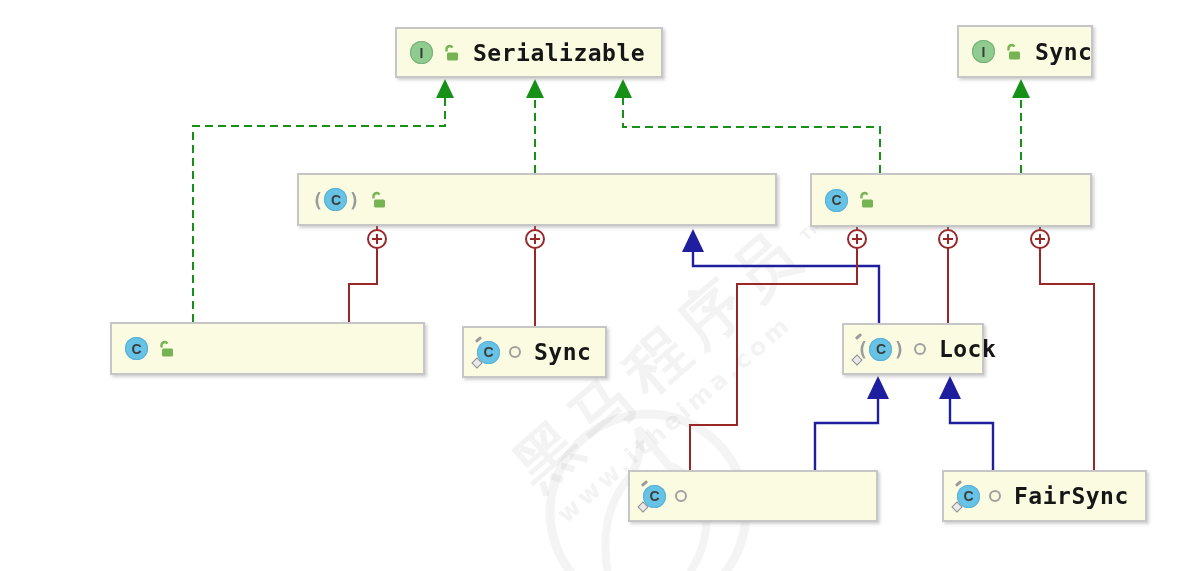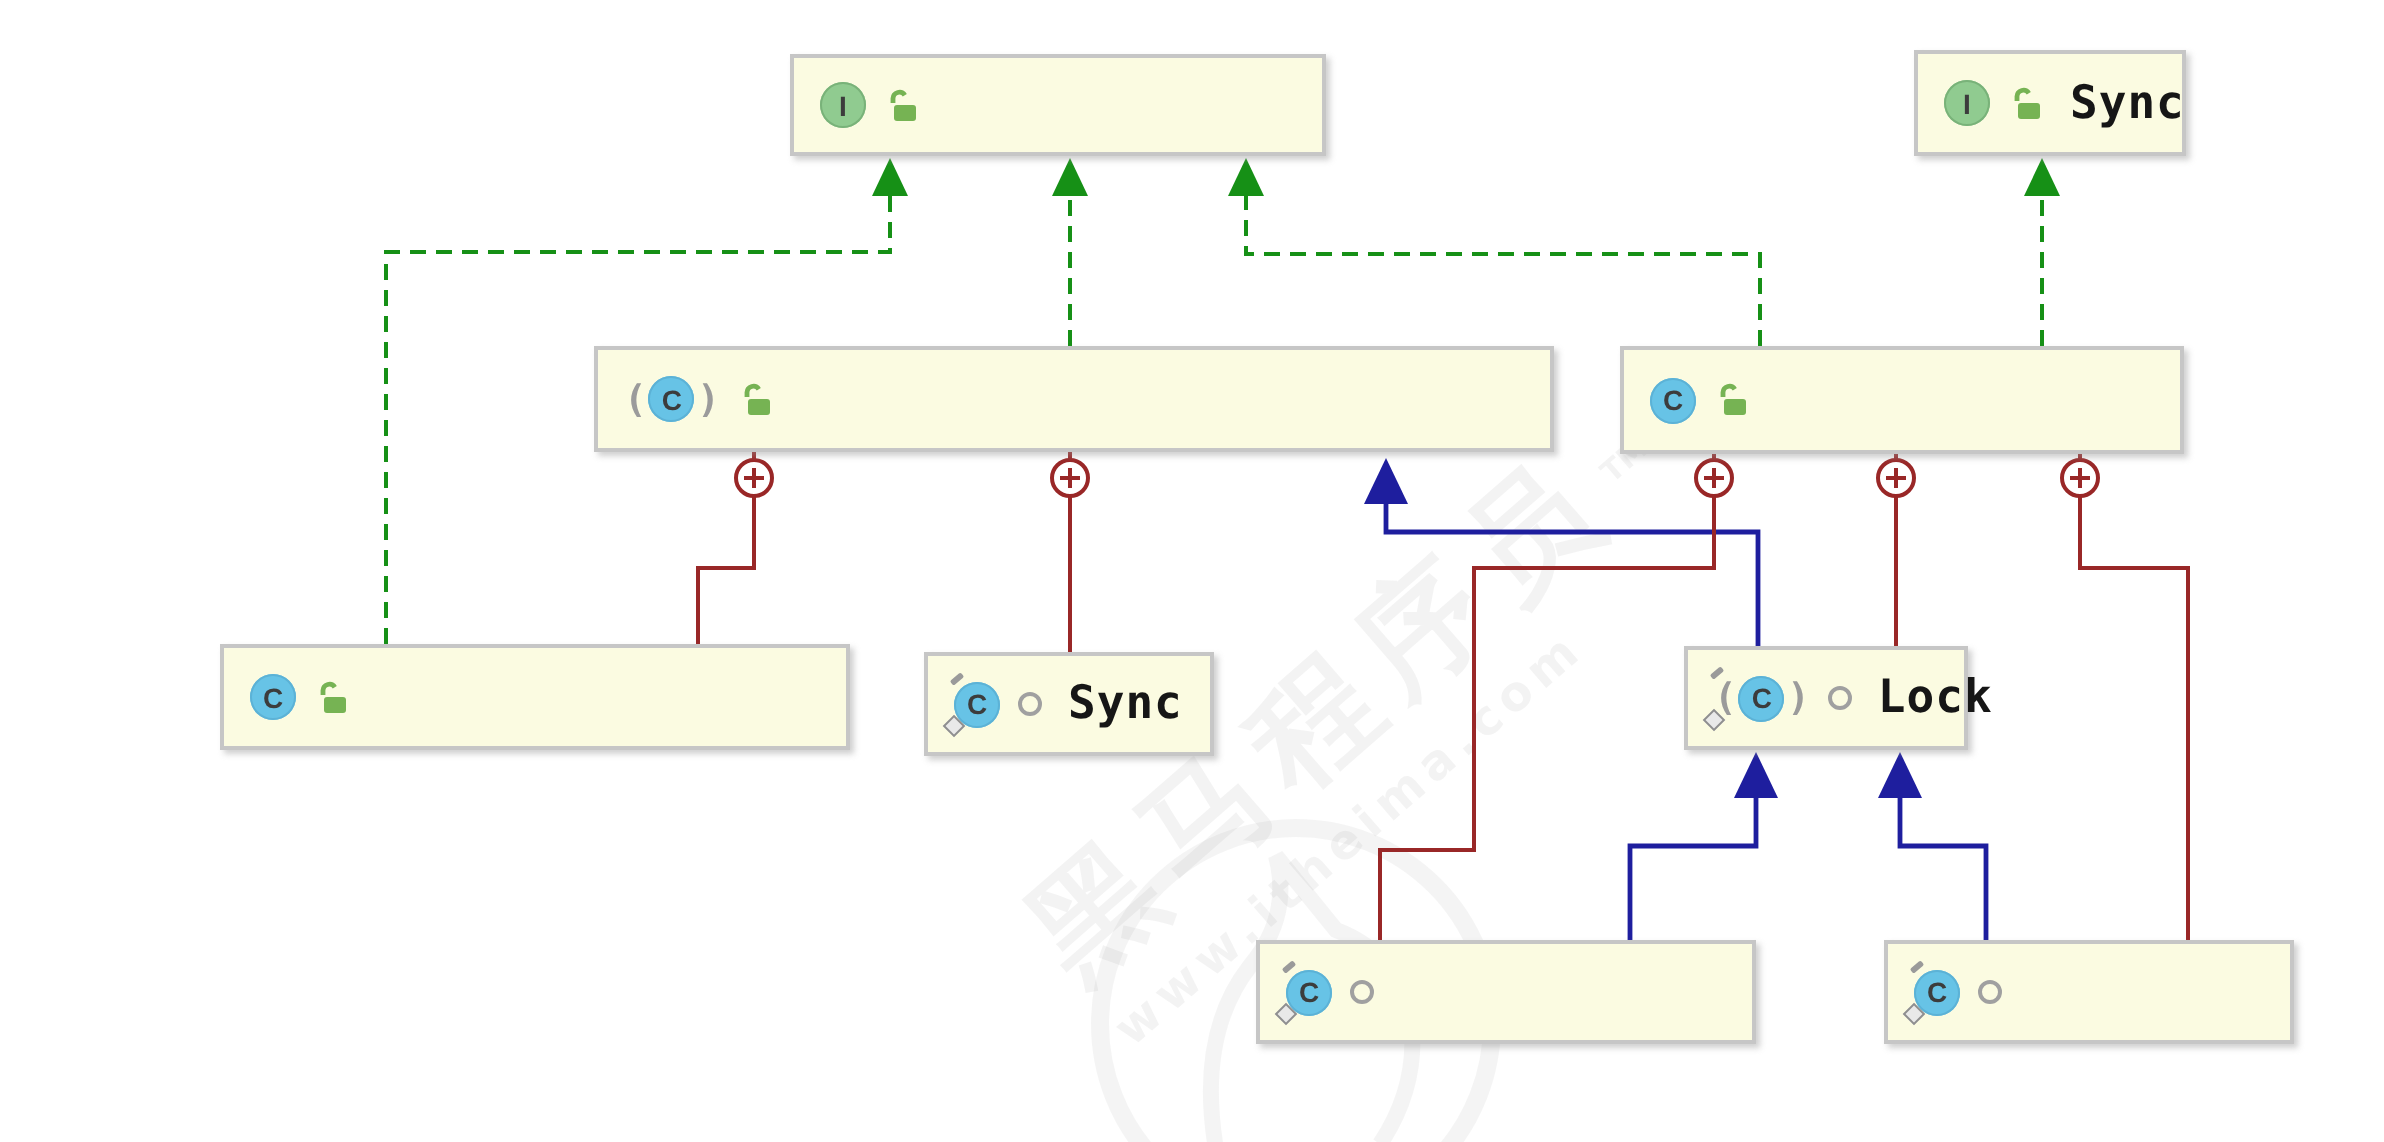--- a/index.html
+++ b/index.html
@@ -110,20 +110,21 @@
   <div class="node" style="left:395px;top:27px;width:268px;height:51px;">
     <span class="badge-wrap">
         <span class="badge iface">I</span>
       </span>
     <span class="vis">
       <svg width="18" height="18" viewBox="0 0 18 18">
           <rect x="5" y="8.5" width="11" height="8" rx="1.5" fill="#76b353"></rect>
           <path d="M4.5,7.5 L4.5,5.2 A3.2,3.2 0 0 1 10.4,3.6" fill="none" stroke="#76b353" stroke-width="2.4"></path>
         </svg>
     </span>
+    <span class="label">Serializable</span>
   </div>
 
   <div class="node" style="left:957px;top:25px;width:136px;height:53px;">
     <span class="badge-wrap">
         <span class="badge iface">I</span>
       </span>
     <span class="vis">
       <svg width="18" height="18" viewBox="0 0 18 18">
           <rect x="5" y="8.5" width="11" height="8" rx="1.5" fill="#76b353"></rect>
           <path d="M4.5,7.5 L4.5,5.2 A3.2,3.2 0 0 1 10.4,3.6" fill="none" stroke="#76b353" stroke-width="2.4"></path>
@@ -205,15 +206,16 @@
 
   <div class="node" style="left:942px;top:470px;width:205px;height:52px;">
     <span class="badge-wrap">
         <span class="badge cls">C</span>
         <i class="static-mark"></i>
         <i class="static-mark2"></i>
       </span>
     <span class="vis">
         <span class="pp-circle"></span>
       </span>
+    <span class="label">FairSync</span>
   </div>
 
 </div>
 
 </body></html>

